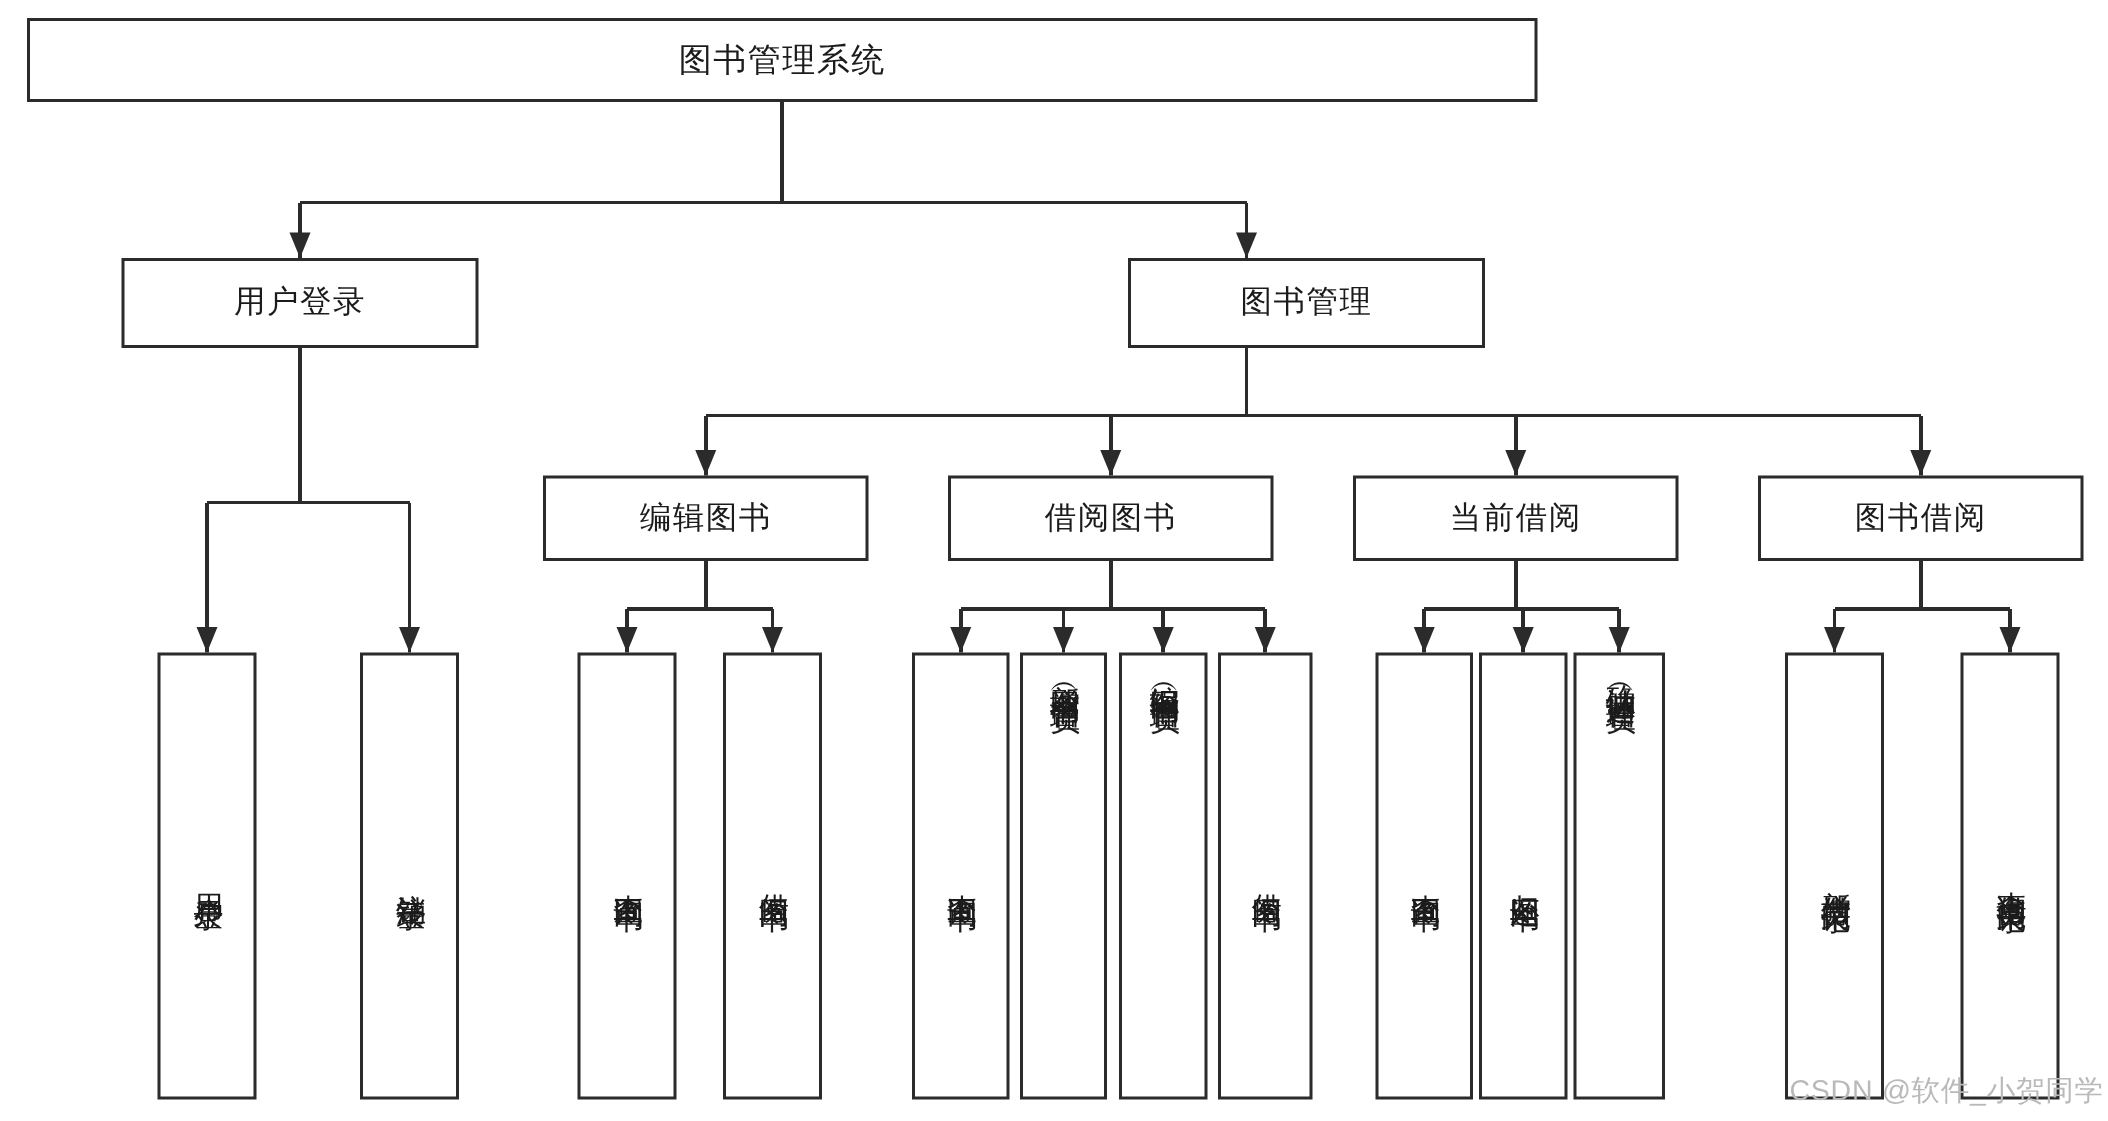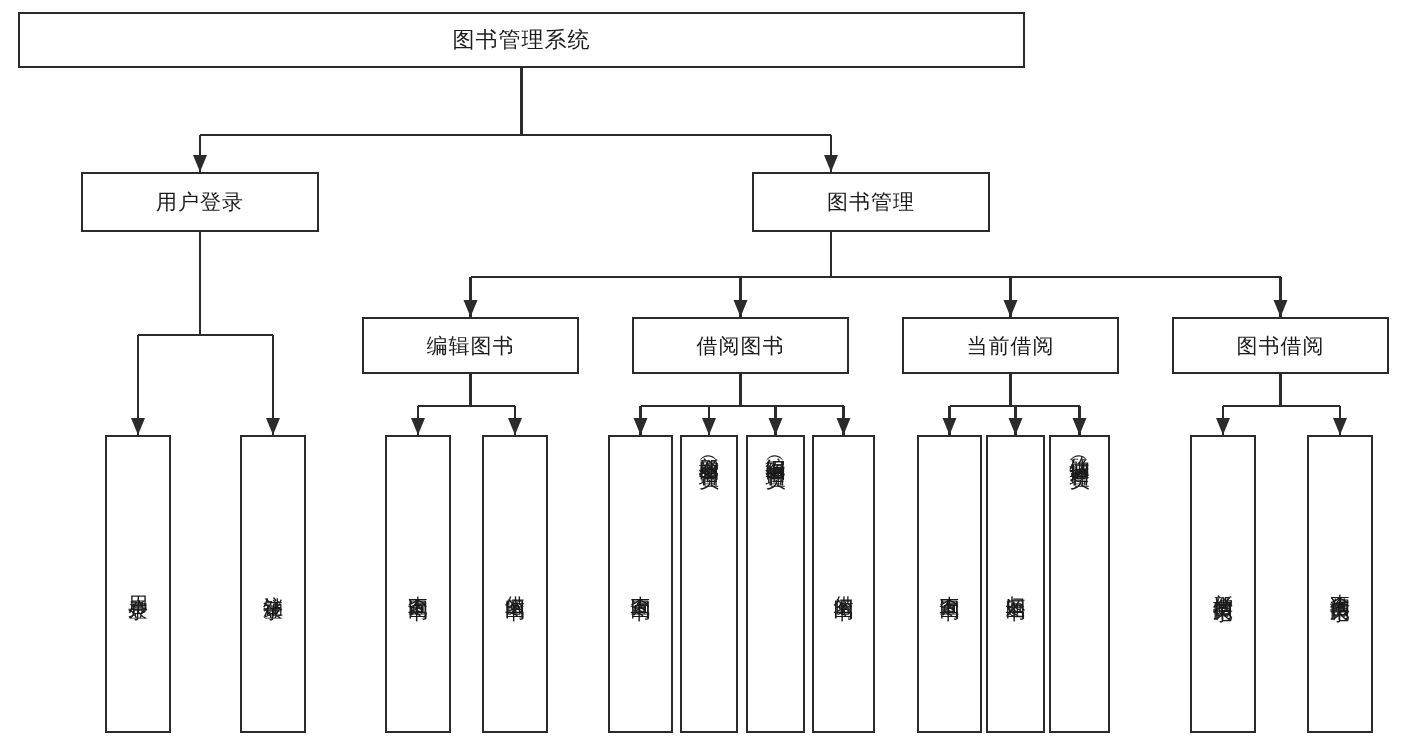--- a/index.html
+++ b/index.html
@@ -189,13 +189,14 @@
       <div class="node-box vertical top-align" style="left: 1049px; top: 435px; width: 61px; height: 298px;">
         <span class="node-label">确认归还（管理员）</span>
       </div>
       <div class="node-box vertical" style="left: 1190px; top: 435px; width: 66px; height: 298px;">
         <span class="node-label">新增借阅记录</span>
       </div>
       <div class="node-box vertical" style="left: 1307px; top: 435px; width: 66px; height: 298px;">
         <span class="node-label">查询借阅记录</span>
       </div>
     </div>
+  <div class="watermark" style="left: 1193px; top: 714px;">CSDN @软件_小贺同学</div>
 </div>
 
 </body></html>

